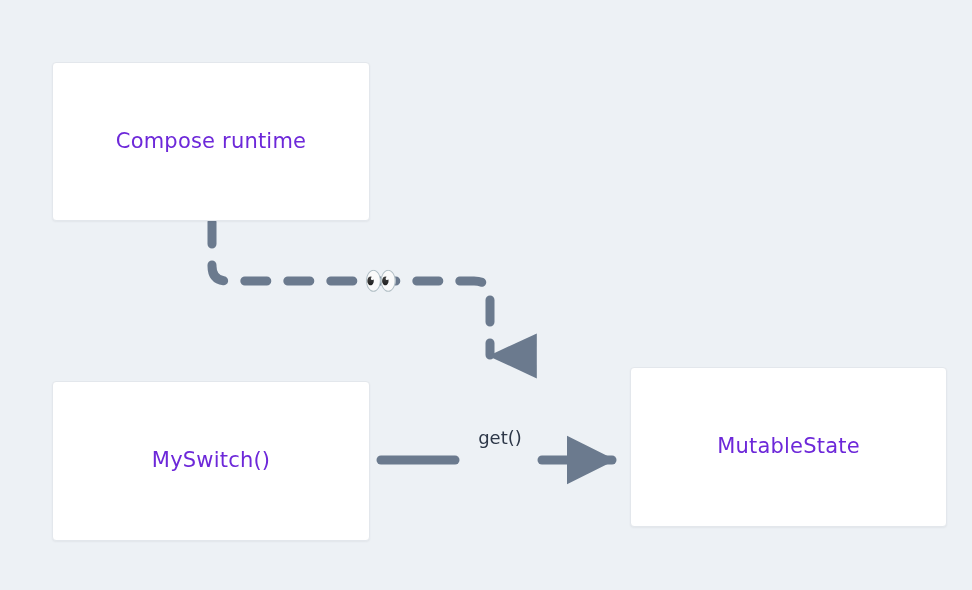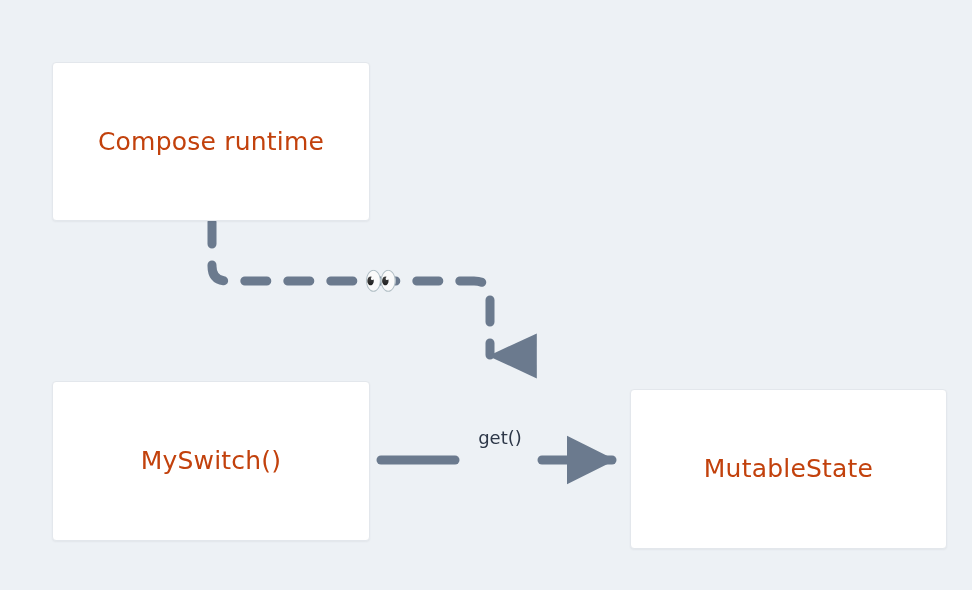--- a/index.html
+++ b/index.html
@@ -25,43 +25,43 @@
     background: #ffffff;
     border: 1px solid #e3e7ec;
     border-radius: 4px;
     box-shadow: 0 1px 2px rgba(45, 55, 72, 0.06);
     display: flex;
     align-items: center;
     justify-content: center;
     box-sizing: border-box;
   }
   .node-label {
-    color: #c2410c;
-    font-size: 25px;
+    color: #6d28d9;
+    font-size: 21px;
     font-family: "DejaVu Sans", sans-serif;
     font-weight: 400;
     letter-spacing: 0.2px;
     line-height: 1.2;
     white-space: nowrap;
   }
   #node-compose-runtime {
     left: 52px;
     top: 62px;
     width: 318px;
     height: 159px;
   }
   #node-myswitch {
     left: 52px;
     top: 381px;
     width: 318px;
     height: 160px;
   }
   #node-mutablestate {
     left: 630px;
-    top: 389px;
+    top: 367px;
     width: 317px;
     height: 160px;
   }
   #edges-layer {
     position: absolute;
     left: 0;
     top: 0;
     width: 972px;
     height: 590px;
     pointer-events: none;

